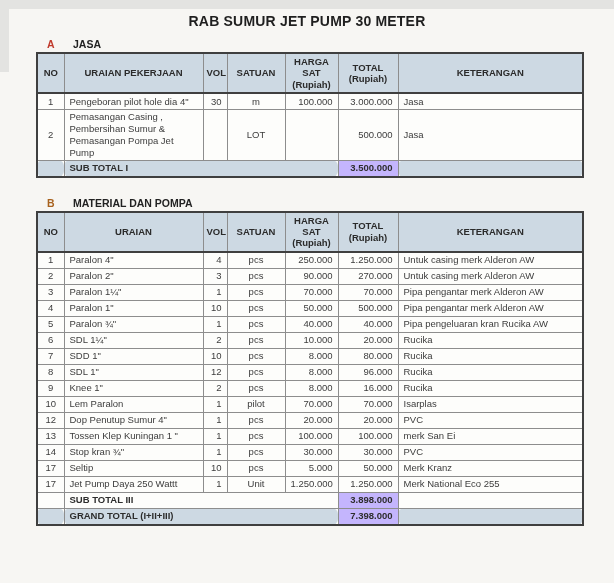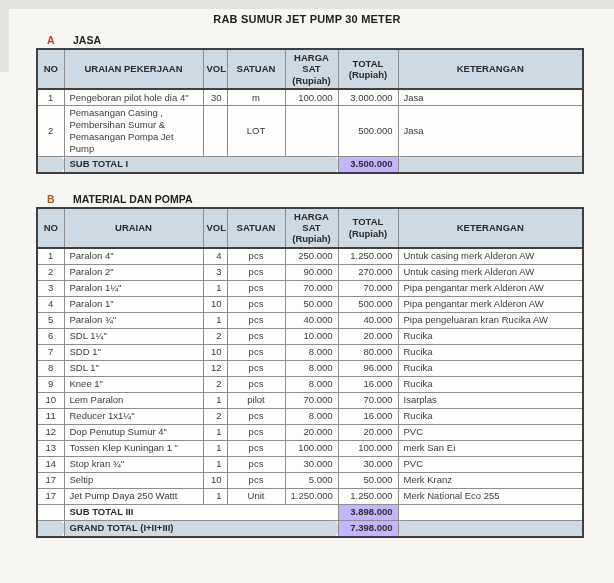--- a/index.html
+++ b/index.html
@@ -10,21 +10,21 @@
     color:#3a3a3a;
     position:relative;
     overflow:hidden;
   }
   .edge-top { position:absolute; top:0; left:0; width:614px; height:9px; background:#e3e3e1; }
   .edge-left { position:absolute; top:0; left:0; width:9px; height:72px; background:#e3e3e1; }
 
   .page-title {
     margin:0; padding-top:13px;
     text-align:center;
-    font-size:11px; font-weight:bold;
+    font-size:14px; font-weight:bold;
     color:#1f1f1f; letter-spacing:0.2px;
   }
 
   .section-head {
     margin:9px 5px 2px 47px;
     font-size:10.5px; font-weight:bold; color:#222;
   }
   .section-head .lbl { display:inline-block; width:26px; }
   .lbl-a { color:#c0392b; }
   .lbl-b { color:#a8621e; }
@@ -266,29 +266,20 @@
       <tr>
         <td class="c-no">10</td>
         <td class="c-uraian">Lem Paralon</td>
         <td class="c-vol">1</td>
         <td class="c-satuan">pilot</td>
         <td class="c-harga">70.000</td>
         <td class="c-total">70.000</td>
         <td class="c-ket">Isarplas</td>
       </tr>
 
-      <tr>
-        <td class="c-no">11</td>
-        <td class="c-uraian">Reducer 1x1¼"</td>
-        <td class="c-vol">2</td>
-        <td class="c-satuan">pcs</td>
-        <td class="c-harga">8.000</td>
-        <td class="c-total">16.000</td>
-        <td class="c-ket">Rucika</td>
-      </tr>
 
       <tr>
         <td class="c-no">12</td>
         <td class="c-uraian">Dop Penutup Sumur 4"</td>
         <td class="c-vol">1</td>
         <td class="c-satuan">pcs</td>
         <td class="c-harga">20.000</td>
         <td class="c-total">20.000</td>
         <td class="c-ket">PVC</td>
       </tr>

